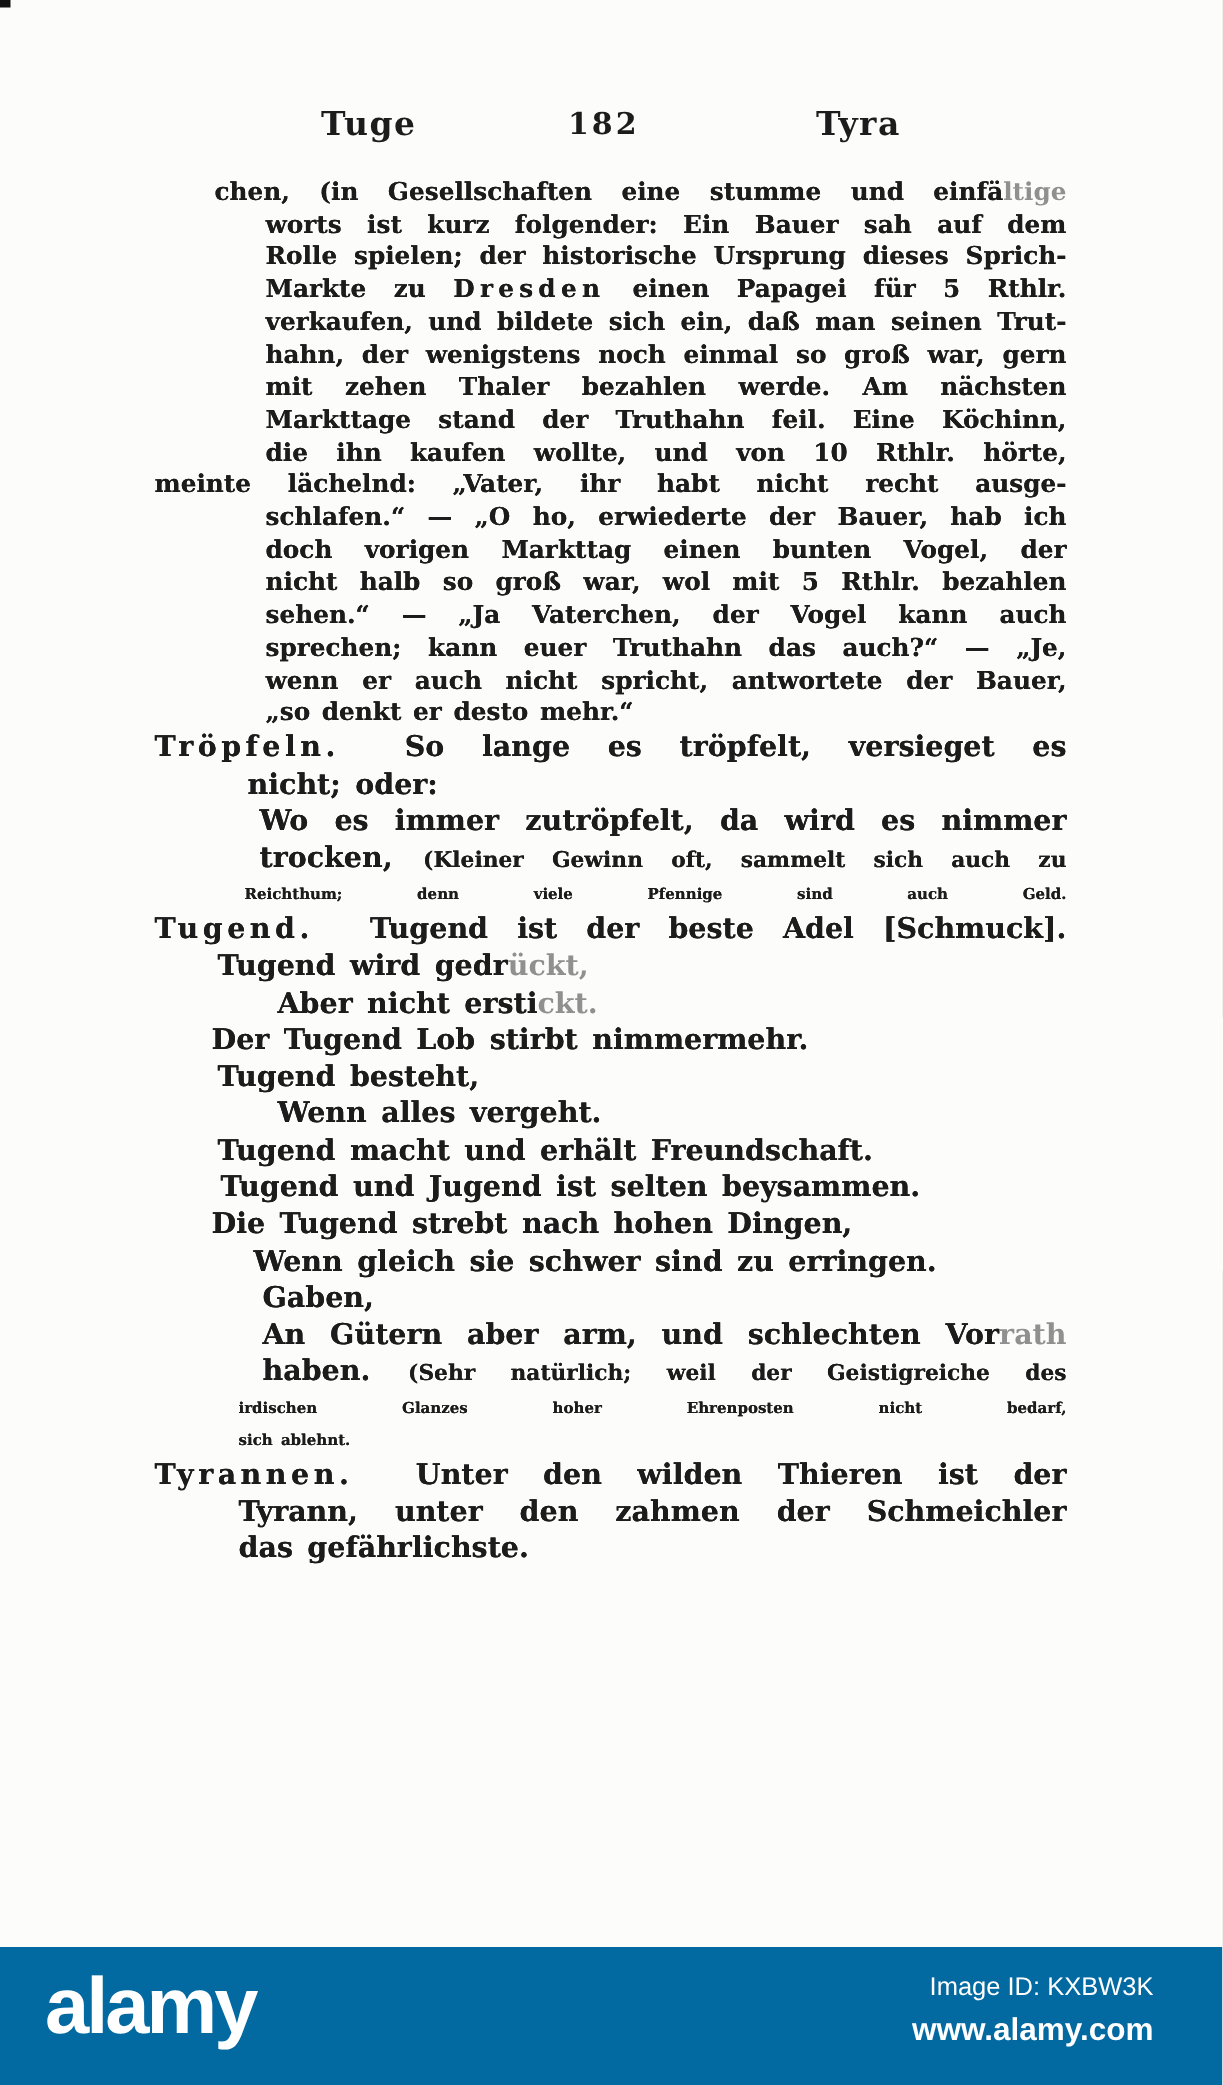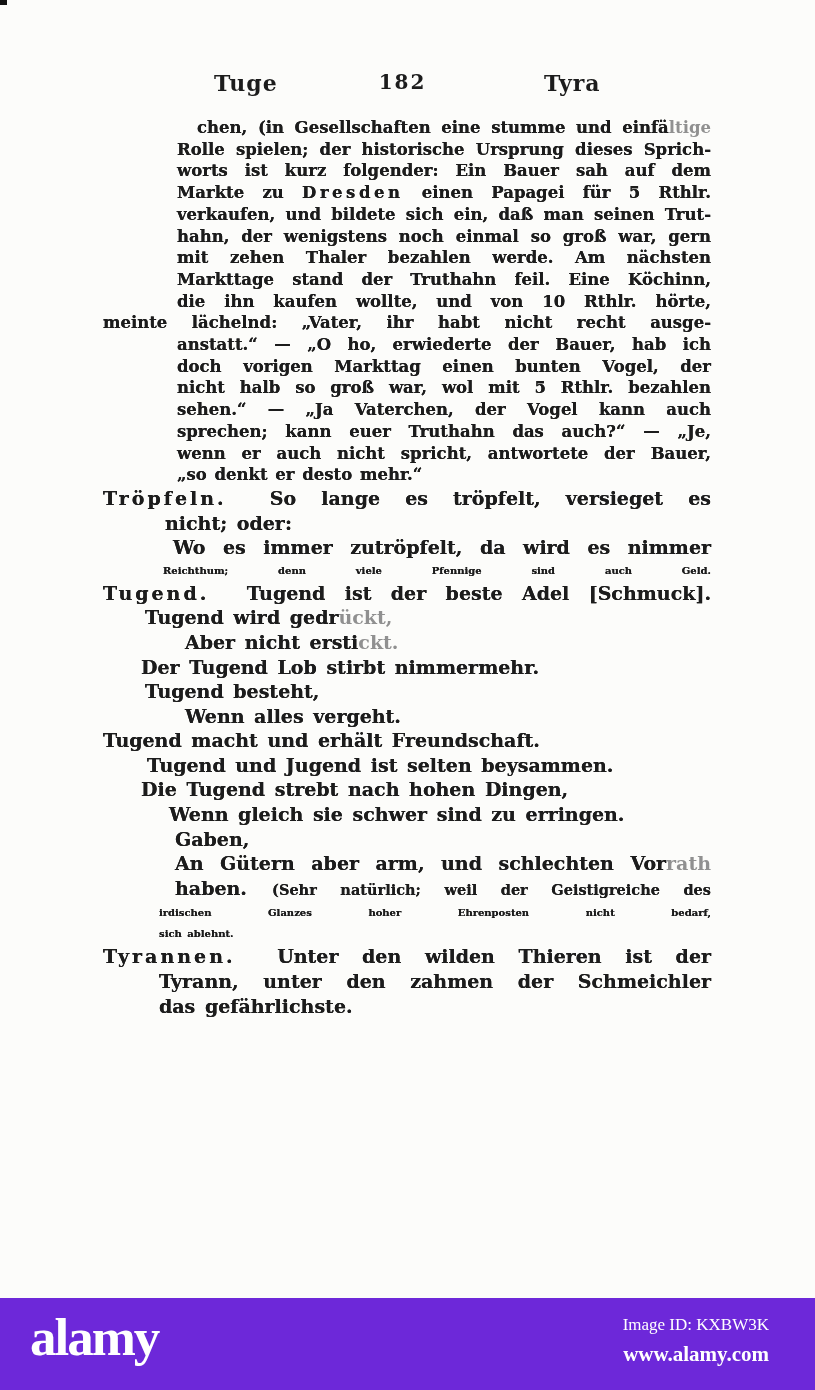--- a/index.html
+++ b/index.html
@@ -20,69 +20,70 @@
   .line.body{font-size:16.5px;line-height:21.7px;}
   .line.verse{font-size:19px;line-height:24.6px;word-spacing:3px;}
   .line.small{font-size:10px;line-height:21px;}
   .line.just{text-align:justify;text-align-last:justify;}
   .seg.head{letter-spacing:3px;margin-right:18px;}
   .seg.sperr{letter-spacing:3.5px;}
   .seg.small{font-size:14.5px;}
   .seg.faded{color:#909090;text-shadow:none;}
   
   .bar{
-    position:absolute;left:0;bottom:0;width:100%;height:92px;background:#6d28d9;
-    color:#fff;font-family:Liberation Serif, serif;
+    position:absolute;left:0;bottom:0;width:100%;height:92px;background:#0369a1;
+    color:#fff;font-family:Liberation Sans, sans-serif;
   }
   .bar .logo{position:absolute;left:30px;top:13px;font-size:53px;font-weight:700;letter-spacing:-2px;line-height:1;}
   .bar .meta{position:absolute;right:46px;top:17px;text-align:right;}
   .bar .meta .id{font-size:17px;font-weight:400;}
   .bar .meta .url{font-size:21px;font-weight:700;margin-top:7px;}
 </style>
 </head>
 <body>
 
 <div class="screen">
   <div class="corner-artifact"></div>
 
   <div class="runhead">
     <span class="lft">Tuge</span>
     <span class="ctr">182</span>
     <span class="rgt">Tyra</span>
   </div>
 
   <div class="textcol" id="lines">
-      <div class="line body just" style="margin-left: 94px;"><span class="seg">chen, (in Gesellschaften eine stumme und einfä</span><span class="seg faded">ltige</span></div>
+      <div class="line body just" style="margin-left: 40px;"><span class="seg">chen, (in Gesellschaften eine stumme und einfä</span><span class="seg faded">ltige</span></div>
+      <div class="line body just" style="margin-left: 74px;"><span class="seg">worts ist kurz folgender: Ein Bauer sah auf dem</span></div>
       <div class="line body just" style="margin-left: 74px;"><span class="seg">Rolle spielen; der historische Ursprung dieses Sprich-</span></div>
-      <div class="line body just" style="margin-left: 74px;"><span class="seg">worts ist kurz folgender: Ein Bauer sah auf dem</span></div>
       <div class="line body just" style="margin-left: 74px;"><span class="seg">Markte zu </span><span class="seg sperr">Dresden</span><span class="seg"> einen Papagei für 5 Rthlr.</span></div>
       <div class="line body just" style="margin-left: 74px;"><span class="seg">verkaufen, und bildete sich ein, daß man seinen Trut-</span></div>
       <div class="line body just" style="margin-left: 74px;"><span class="seg">hahn, der wenigstens noch einmal so groß war, gern</span></div>
       <div class="line body just" style="margin-left: 74px;"><span class="seg">mit zehen Thaler bezahlen werde. Am nächsten</span></div>
       <div class="line body just" style="margin-left: 74px;"><span class="seg">Markttage stand der Truthahn feil. Eine Köchinn,</span></div>
       <div class="line body just" style="margin-left: 74px;"><span class="seg">die ihn kaufen wollte, und von 10 Rthlr. hörte,</span></div>
       <div class="line body just" style=""><span class="seg">meinte lächelnd: „Vater, ihr habt nicht recht ausge-</span></div>
-      <div class="line body just" style="margin-left: 74px;"><span class="seg">anstatt.“ — „O ho, erwiederte der Bauer, hab ich</span></div>
+      <div class="line body just" style="margin-left: 74px;"><span class="seg">schlafen.“ — „O ho, erwiederte der Bauer, hab ich</span></div>
       <div class="line body just" style="margin-left: 74px;"><span class="seg">doch vorigen Markttag einen bunten Vogel, der</span></div>
       <div class="line body just" style="margin-left: 74px;"><span class="seg">nicht halb so groß war, wol mit 5 Rthlr. bezahlen</span></div>
       <div class="line body just" style="margin-left: 74px;"><span class="seg">sehen.“ — „Ja Vaterchen, der Vogel kann auch</span></div>
       <div class="line body just" style="margin-left: 74px;"><span class="seg">sprechen; kann euer Truthahn das auch?“ — „Je,</span></div>
       <div class="line body just" style="margin-left: 74px;"><span class="seg">wenn er auch nicht spricht, antwortete der Bauer,</span></div>
       <div class="line body" style="margin-left: 74px;"><span class="seg">„so denkt er desto mehr.“</span></div>
       <div class="line verse just" style="margin-left: 0px;"><span class="seg head">Tröpfeln.</span><span class="seg"> So lange es tröpfelt, versieget es</span></div>
       <div class="line verse" style="margin-left: 62px;"><span class="seg">nicht; oder:</span></div>
       <div class="line verse just" style="margin-left: 70px;"><span class="seg">Wo es immer zutröpfelt, da wird es nimmer</span></div>
+      <div class="line verse just" style="margin-left: 70px;"><span class="seg">trocken, </span><span class="seg small">(Kleiner Gewinn oft, sammelt sich auch zu</span></div>
       <div class="line small just" style="margin-left: 60px;"><span class="seg">Reichthum; denn viele Pfennige sind auch Geld.</span></div>
       <div class="line verse just" style="margin-left: 0px;"><span class="seg head">Tugend.</span><span class="seg"> Tugend ist der beste Adel [Schmuck].</span></div>
       <div class="line verse" style="margin-left: 42px;"><span class="seg">Tugend wird gedr</span><span class="seg faded">ückt,</span></div>
       <div class="line verse" style="margin-left: 82px;"><span class="seg">Aber nicht ersti</span><span class="seg faded">ckt.</span></div>
       <div class="line verse" style="margin-left: 38px;"><span class="seg">Der Tugend Lob stirbt nimmermehr.</span></div>
       <div class="line verse" style="margin-left: 42px;"><span class="seg">Tugend besteht,</span></div>
       <div class="line verse" style="margin-left: 82px;"><span class="seg">Wenn alles vergeht.</span></div>
-      <div class="line verse" style=""><span class="seg">Tugend macht und erhält Freundschaft.</span></div>
+      <div class="line verse" style="margin-left: 42px;"><span class="seg">Tugend macht und erhält Freundschaft.</span></div>
       <div class="line verse" style="margin-left: 44px;"><span class="seg">Tugend und Jugend ist selten beysammen.</span></div>
       <div class="line verse" style="margin-left: 38px;"><span class="seg">Die Tugend strebt nach hohen Dingen,</span></div>
       <div class="line verse" style="margin-left: 66px;"><span class="seg">Wenn gleich sie schwer sind zu erringen.</span></div>
       <div class="line verse" style="margin-left: 72px;"><span class="seg">Gaben,</span></div>
       <div class="line verse just" style="margin-left: 72px;"><span class="seg">An Gütern aber arm, und schlechten Vor</span><span class="seg faded">rath</span></div>
       <div class="line verse just" style="margin-left: 72px;"><span class="seg">haben. </span><span class="seg small">(Sehr natürlich; weil der Geistigreiche des</span></div>
       <div class="line small just" style="margin-left: 56px;"><span class="seg">irdischen Glanzes hoher Ehrenposten nicht bedarf,</span></div>
       <div class="line small" style="margin-left: 56px;"><span class="seg">sich ablehnt.</span></div>
       <div class="line verse just" style="margin-left: 0px;"><span class="seg head">Tyrannen.</span><span class="seg"> Unter den wilden Thieren ist der</span></div>
       <div class="line verse just" style="margin-left: 56px;"><span class="seg">Tyrann, unter den zahmen der Schmeichler</span></div>

